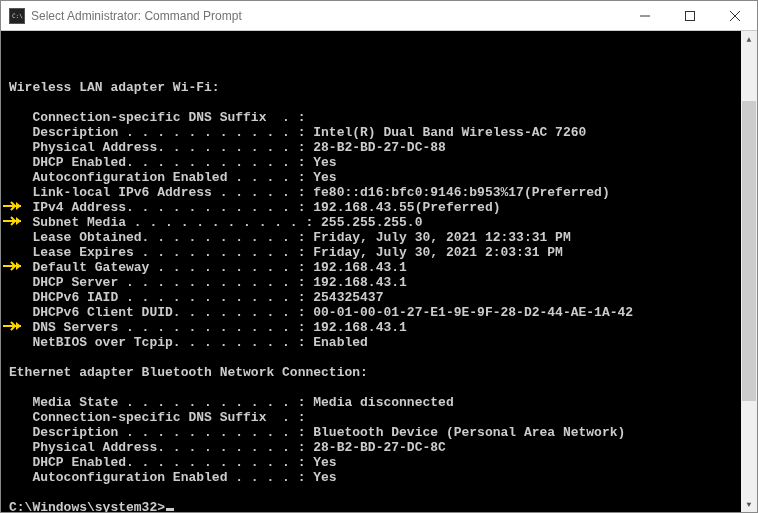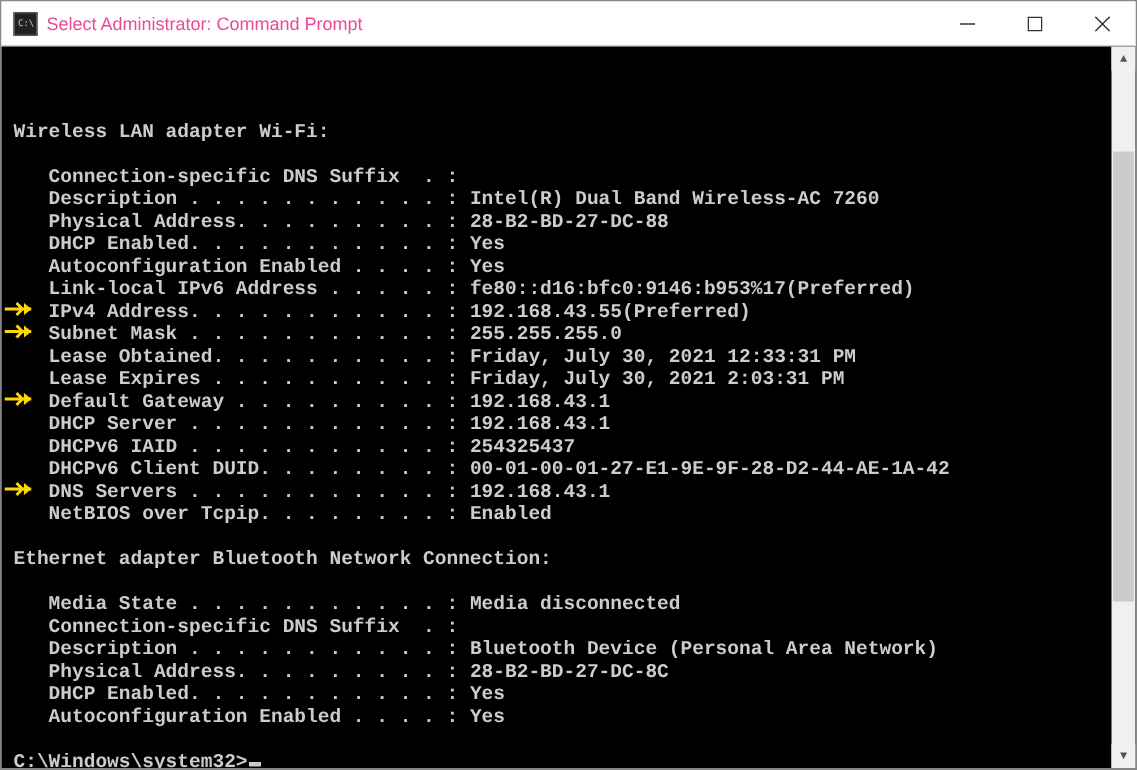--- a/index.html
+++ b/index.html
@@ -37,21 +37,21 @@
       position: absolute;
       color: #ccc;
       font-size: 6px;
       left: 2px;
       top: 3px;
       font-family: monospace;
     }
     .title-text {
       font-family: 'Segoe UI', Tahoma, sans-serif;
       font-size: 12px;
-      color: #ec4899;
+      color: #737373;
       flex: 1;
     }
     .win-controls {
       display: flex;
       height: 100%;
     }
     .win-btn {
       width: 45px;
       height: 100%;
       display: flex;
@@ -147,21 +147,21 @@
             <line x1="10" y1="0" x2="0" y2="10"></line>
           </svg>
       </div>
     </div>
   </div>
   <div class="console">
     <div id="output"><span class="line"> </span><span class="line">Wireless LAN adapter Wi-Fi:</span><span class="line"> </span><span class="line"><span>   Connection-specific DNS Suffix  . :</span><span></span></span><span class="line"><span>   Description . . . . . . . . . . . :</span><span> Intel(R) Dual Band Wireless-AC 7260</span></span><span class="line"><span>   Physical Address. . . . . . . . . :</span><span> 28-B2-BD-27-DC-88</span></span><span class="line"><span>   DHCP Enabled. . . . . . . . . . . :</span><span> Yes</span></span><span class="line"><span>   Autoconfiguration Enabled . . . . :</span><span> Yes</span></span><span class="line"><span>   Link-local IPv6 Address . . . . . :</span><span> fe80::d16:bfc0:9146:b953%17(Preferred)</span></span><span class="line"><span>   IPv4 Address. . . . . . . . . . . :</span><span> 192.168.43.55(Preferred)</span><span class="arrow"><svg width="18" height="10" viewBox="0 0 18 10">
               <path d="M0 5 L12 5 M12 5 L8 1 M12 5 L8 9" stroke="#ffd700" stroke-width="2" fill="none"></path>
               <path d="M12 5 L18 5" stroke="#ffd700" stroke-width="2"></path>
               <polygon points="13,1 18,5 13,9" fill="#ffd700"></polygon>
-            </svg></span></span><span class="line"><span>   Subnet Mask . . . . . . . . . . . :</span><span> 255.255.255.0</span><span class="arrow"><svg width="18" height="10" viewBox="0 0 18 10">
+            </svg></span></span><span class="line"><span>   Subnet Media . . . . . . . . . . . :</span><span> 255.255.255.0</span><span class="arrow"><svg width="18" height="10" viewBox="0 0 18 10">
               <path d="M0 5 L12 5 M12 5 L8 1 M12 5 L8 9" stroke="#ffd700" stroke-width="2" fill="none"></path>
               <path d="M12 5 L18 5" stroke="#ffd700" stroke-width="2"></path>
               <polygon points="13,1 18,5 13,9" fill="#ffd700"></polygon>
             </svg></span></span><span class="line"><span>   Lease Obtained. . . . . . . . . . :</span><span> Friday, July 30, 2021 12:33:31 PM</span></span><span class="line"><span>   Lease Expires . . . . . . . . . . :</span><span> Friday, July 30, 2021 2:03:31 PM</span></span><span class="line"><span>   Default Gateway . . . . . . . . . :</span><span> 192.168.43.1</span><span class="arrow"><svg width="18" height="10" viewBox="0 0 18 10">
               <path d="M0 5 L12 5 M12 5 L8 1 M12 5 L8 9" stroke="#ffd700" stroke-width="2" fill="none"></path>
               <path d="M12 5 L18 5" stroke="#ffd700" stroke-width="2"></path>
               <polygon points="13,1 18,5 13,9" fill="#ffd700"></polygon>
             </svg></span></span><span class="line"><span>   DHCP Server . . . . . . . . . . . :</span><span> 192.168.43.1</span></span><span class="line"><span>   DHCPv6 IAID . . . . . . . . . . . :</span><span> 254325437</span></span><span class="line"><span>   DHCPv6 Client DUID. . . . . . . . :</span><span> 00-01-00-01-27-E1-9E-9F-28-D2-44-AE-1A-42</span></span><span class="line"><span>   DNS Servers . . . . . . . . . . . :</span><span> 192.168.43.1</span><span class="arrow"><svg width="18" height="10" viewBox="0 0 18 10">
               <path d="M0 5 L12 5 M12 5 L8 1 M12 5 L8 9" stroke="#ffd700" stroke-width="2" fill="none"></path>
               <path d="M12 5 L18 5" stroke="#ffd700" stroke-width="2"></path>

